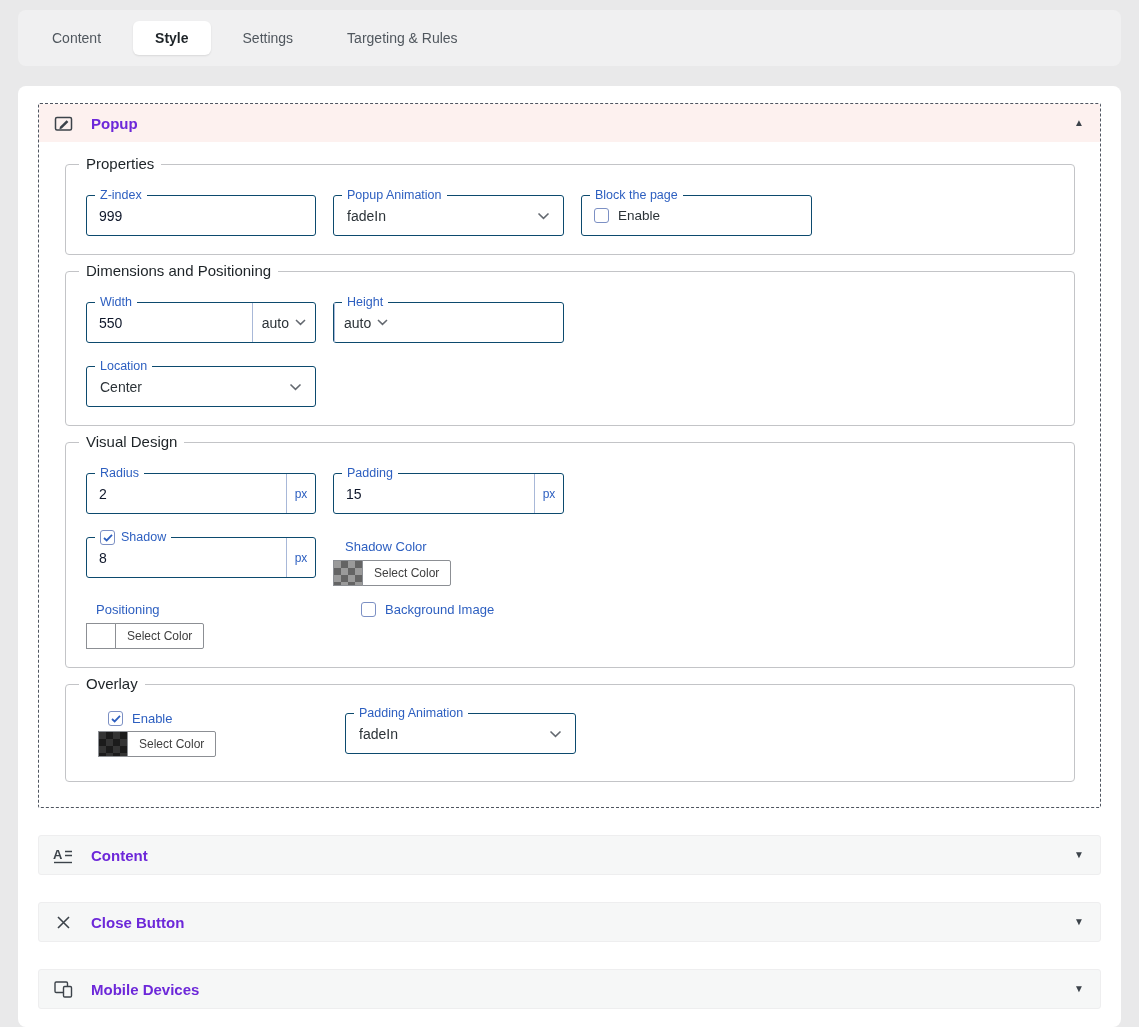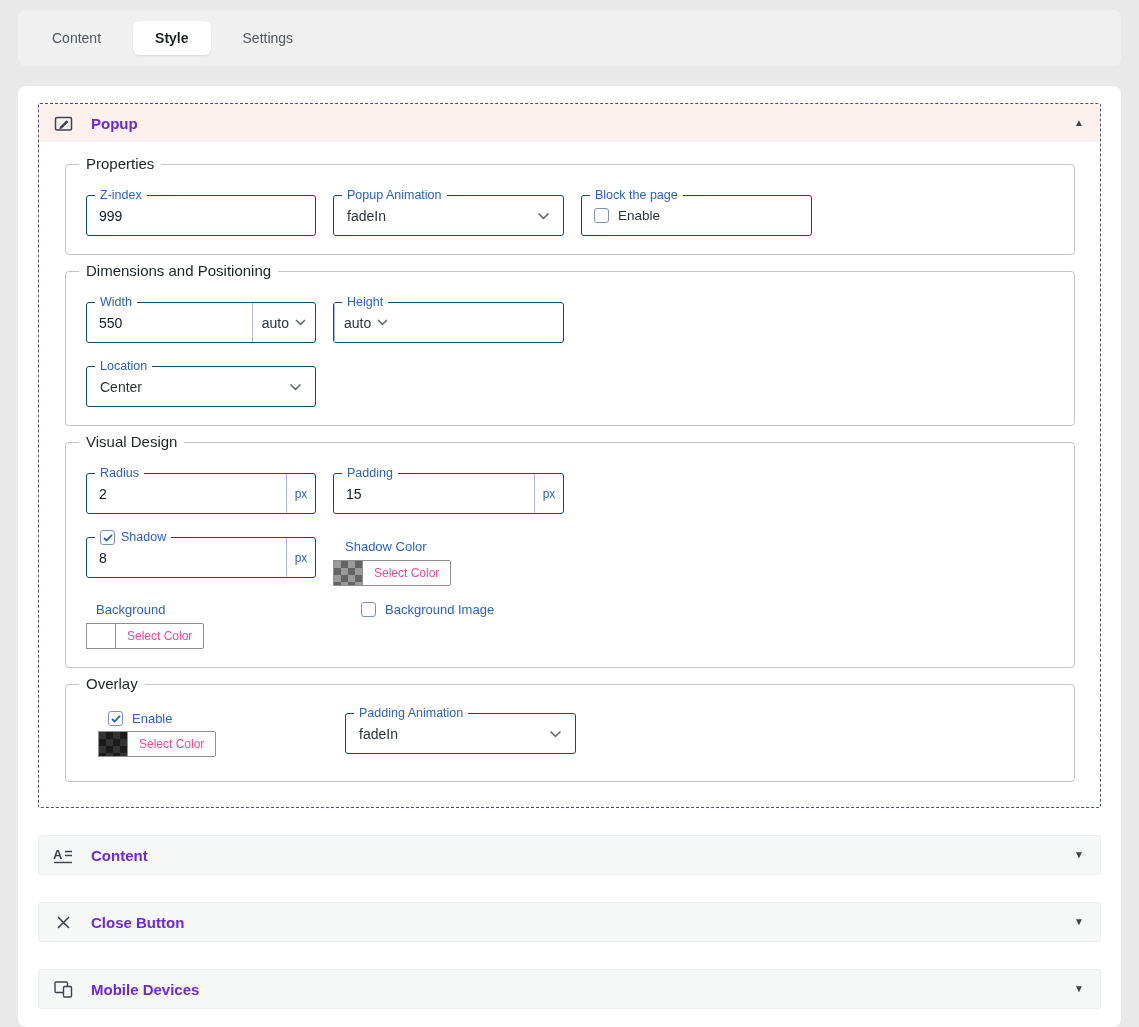--- a/index.html
+++ b/index.html
@@ -206,21 +206,21 @@
       linear-gradient(45deg, #1b1b1b 25%, transparent 25%, transparent 75%, #1b1b1b 75%);
     background-size: 14px 14px;
     background-position: 0 0, 7px 7px;
   }
   .btn {
     margin-left: -1px;
     border: 1px solid #8c8f94;
     background: #fff;
     font-family: "Liberation Sans", sans-serif;
     font-size: 12px;
-    color: #ec4899;
+    color: #404040;
     padding: 0 11px;
     cursor: pointer;
     border-radius: 0 2px 2px 0;
   }
 
   
   .overlay-row { display: flex; align-items: flex-start; }
   .overlay-left { width: 230px; margin-right: 17px; }
   .overlay-left .check-row { display: flex; align-items: center; gap: 9px; padding-left: 10px; cursor: pointer; }
   .overlay-left .colorpick { margin-top: 5px; }
@@ -243,20 +243,21 @@
   }
   .acc-title { margin-left: 18px; font-size: 15px; font-weight: bold; color: #6d28d9; }
 </style>
 </head>
 <body>
 
 <div class="tabbar">
   <div class="tab">Content</div>
   <div class="tab active">Style</div>
   <div class="tab">Settings</div>
+  <div class="tab">Targeting &amp; Rules</div>
 </div>
 
 <div class="card">
 
   <section class="panel">
     <header class="panel-header">
       <span class="hicon">
         <svg width="19" height="19" viewBox="0 0 19 19">
           <rect x="1.5" y="3.5" width="16" height="12.5" rx="1.5" fill="none" stroke="#3c434a" stroke-width="1.5"></rect>
           <path d="M6 12.8 L12.6 6.2 L14.4 8 L7.8 14.6 L5.4 15.2 Z" fill="#3c434a"></path>
@@ -360,21 +361,21 @@
           <div class="labeled-color">
             <span class="blue-label">Shadow Color</span>
             <div class="colorpick">
               <span class="swatch checker-mid"></span>
               <button class="btn">Select Color</button>
             </div>
           </div>
         </div>
         <div class="row tight">
           <div class="bg-block">
-            <span class="blue-label">Background</span>
+            <span class="blue-label">Positioning</span>
             <div class="colorpick">
               <span class="swatch"></span>
               <button class="btn">Select Color</button>
             </div>
           </div>
           <div class="bgimg-check">
             <span class="cb"></span>
             <span class="blue-label">Background Image</span>
           </div>
         </div>

